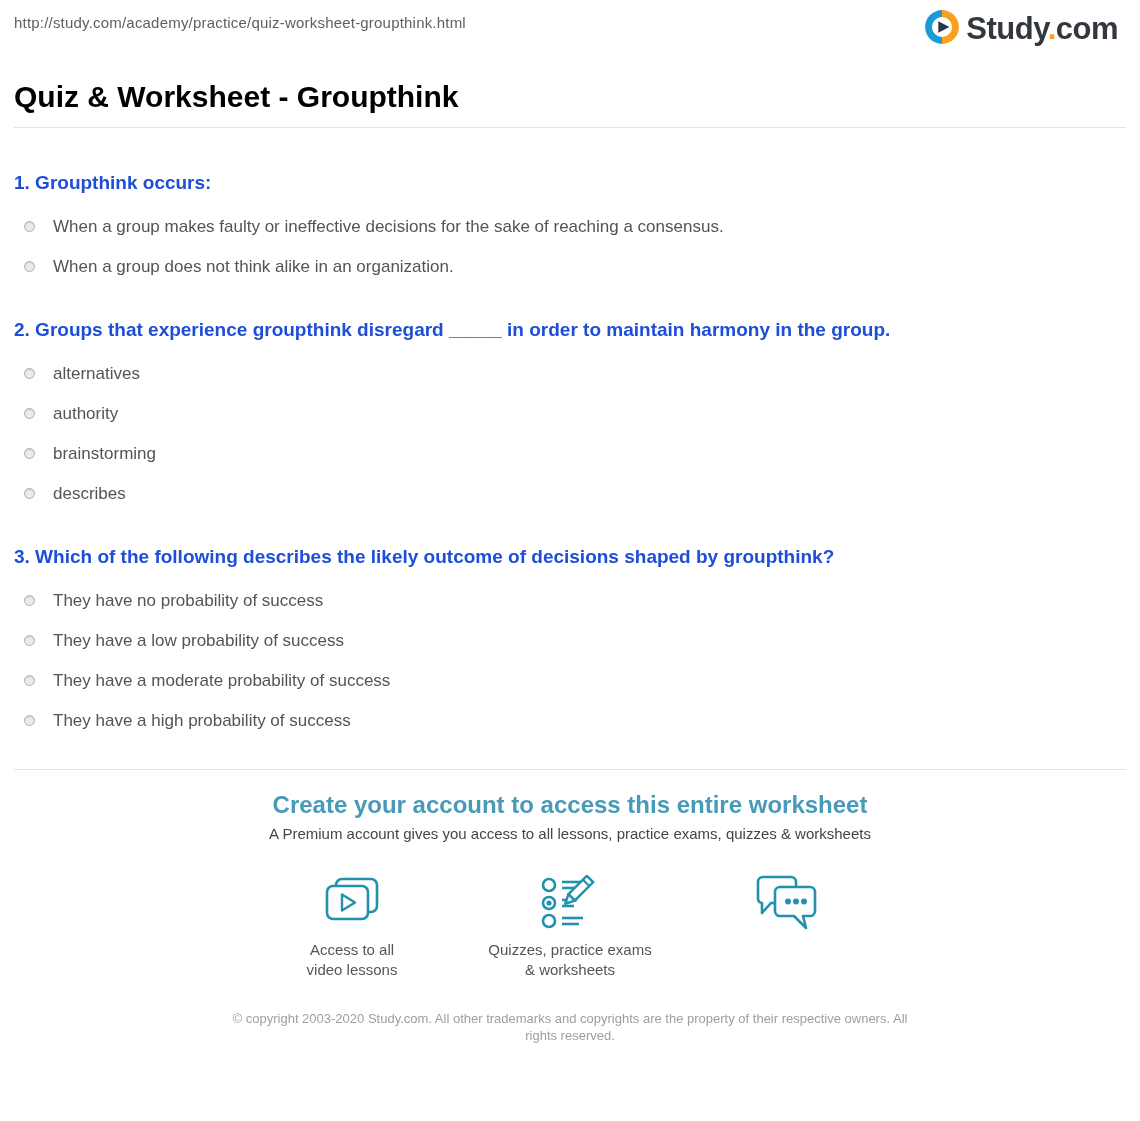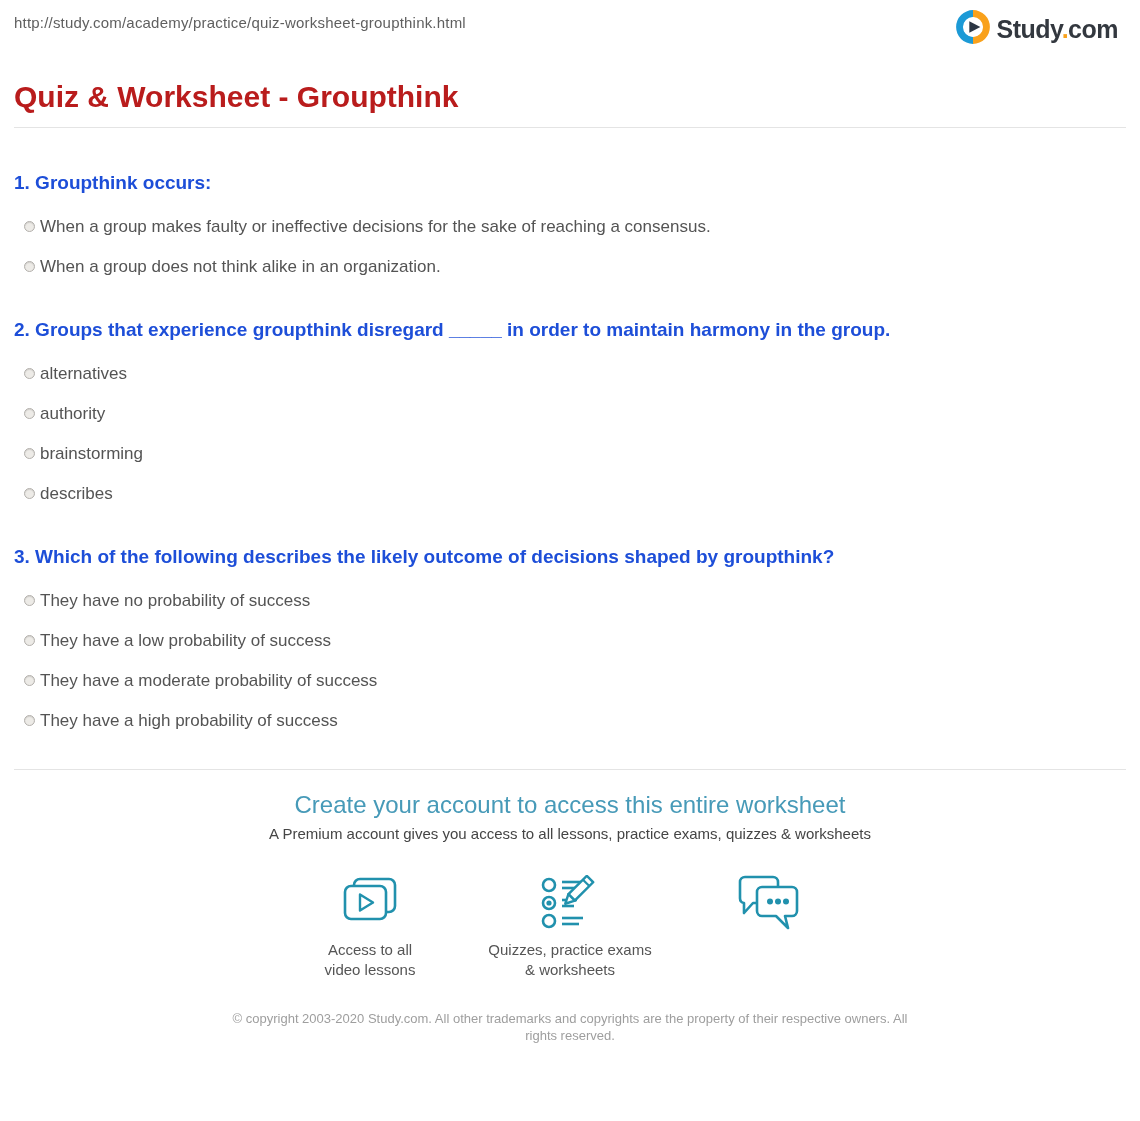--- a/index.html
+++ b/index.html
@@ -15,28 +15,28 @@
   .header {
     display: flex; justify-content: space-between; align-items: flex-start;
     padding: 8px 22px 0 14px;
   }
   .url-text {
     margin-top: 6px;
     font-size: 15px; color: #5f5f5f; letter-spacing: 0.2px;
   }
   .logo { display: flex; align-items: center; gap: 5px; cursor: pointer; }
   .logo-text {
-    font-size: 25px; font-weight: bold; color: #33383f; letter-spacing: -0.5px;
+    font-size: 31px; font-weight: bold; color: #33383f; letter-spacing: -0.5px;
   }
   .logo-dot { color: #f9a11b; }
 
   
   .page-title {
     margin: 30px 14px 0 14px;
-    font-size: 30px; font-weight: bold; color: #b91c1c;
+    font-size: 30px; font-weight: bold; color: #000000;
   }
   .divider {
     border: none; border-top: 1px solid #e4e4e4;
     margin: 0 14px;
   }
   .divider-1 { margin-top: 13px; }
   .divider-2 { margin-top: 40px; }
 
   
   .question { margin: 0 14px; }
@@ -52,37 +52,37 @@
   }
   .radio {
     flex: 0 0 auto;
     width: 11px; height: 11px; margin-left: 10px;
     border-radius: 50%;
     border: 1px solid #b3b0ac;
     background: #edebe7;
     box-shadow: inset 0 1px 1px rgba(0,0,0,0.12);
   }
   .option-label {
-    margin-left: 5px;
+    margin-left: 18px;
     font-size: 17px; color: #545454;
   }
 
   
   .cta { text-align: center; }
   .cta-title {
     margin-top: 21px;
-    font-size: 24px; font-weight: normal; color: #479ab8;
+    font-size: 24px; font-weight: bold; color: #479ab8;
   }
   .cta-subtitle {
     margin-top: 6px;
     font-size: 15px; color: #454545;
   }
   .features {
     margin-top: 32px;
-    display: flex; justify-content: center; 
+    display: flex; justify-content: center; gap: 18px;
   }
   .feature {
     width: 200px;
     display: flex; flex-direction: column; align-items: center;
   }
   .feature-icon { height: 58px; display: flex; align-items: center; justify-content: center; }
   .feature-label {
     margin-top: 8px;
     font-size: 15px; line-height: 20px; color: #555555;
     white-space: pre-line; text-align: center;

